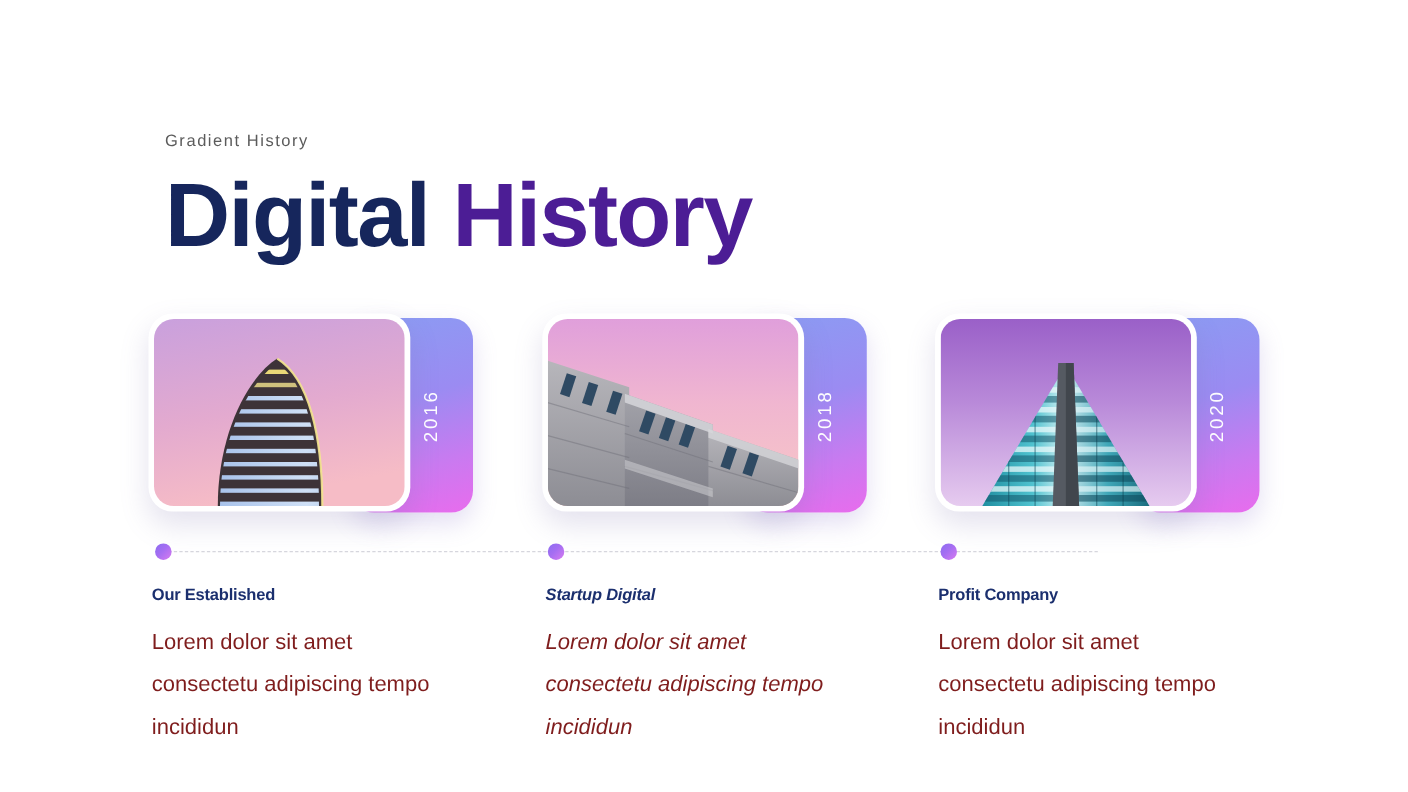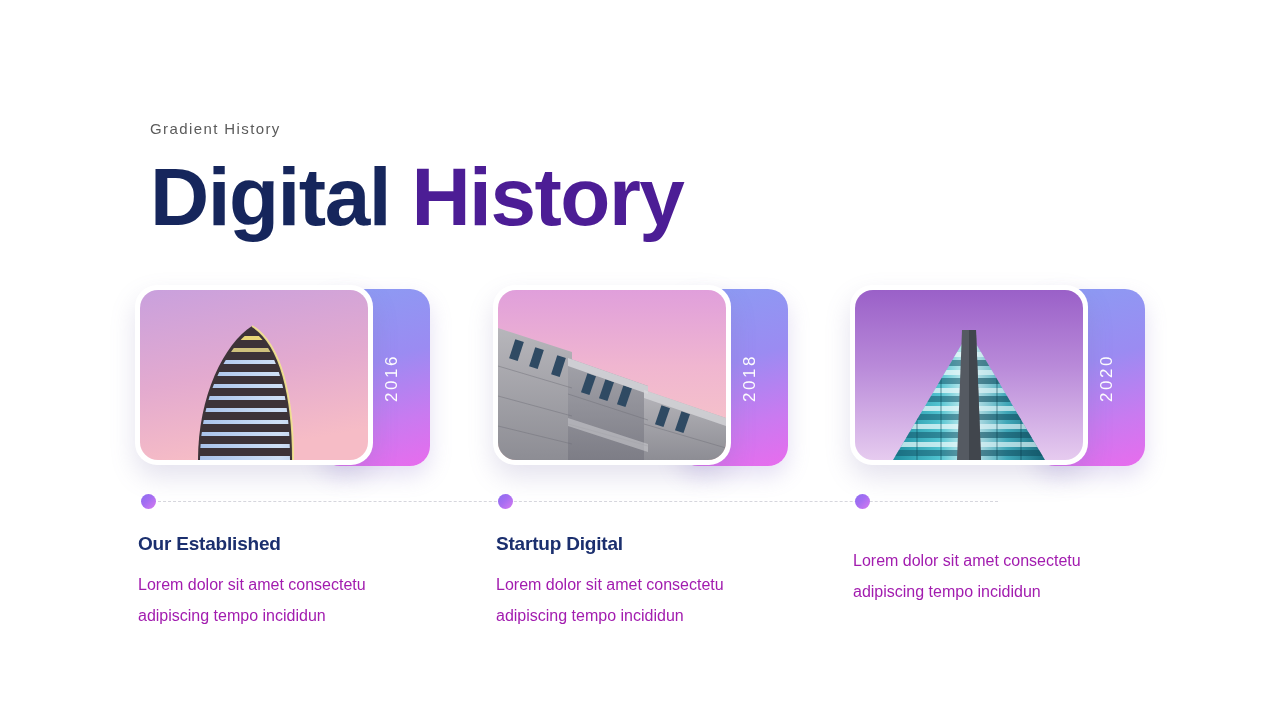--- a/index.html
+++ b/index.html
@@ -159,36 +159,36 @@
     width: 1010px;
   }
 
   .text-col {
     position: absolute;
     top: 0;
     width: 300px;
   }
 
   .text-col-0 { left: 0px; }
-  .text-col-1 { left: 358px; }
+  .text-col-1 { left: 358px; font-style: italic; }
   .text-col-2 { left: 715px; }
 
   .item-title {
-    font-size: 19px;
+    font-size: 15px;
     font-weight: 700;
     color: #1b2f6e;
     letter-spacing: -0.2px;
     line-height: 1.25;
     white-space: nowrap;
   }
 
   .item-body {
     margin-top: 14px;
-    font-size: 16px;
-    color: #a21caf;
+    font-size: 20px;
+    color: #7f1d1d;
     line-height: 1.93;
     font-weight: 400;
     max-width: 260px;
   }
 </style>
 </head>
 <body>
 
 <div class="slide">
 
@@ -406,17 +406,18 @@
   <div class="texts">
     <div class="text-col text-col-0">
       <div class="item-title">Our Established</div>
       <div class="item-body">Lorem dolor sit amet consectetu adipiscing tempo incididun</div>
     </div>
     <div class="text-col text-col-1">
       <div class="item-title">Startup Digital</div>
       <div class="item-body">Lorem dolor sit amet consectetu adipiscing tempo incididun</div>
     </div>
     <div class="text-col text-col-2">
+      <div class="item-title">Profit Company</div>
       <div class="item-body">Lorem dolor sit amet consectetu adipiscing tempo incididun</div>
     </div>
   </div>
 
 </div>
 
 </body></html>

